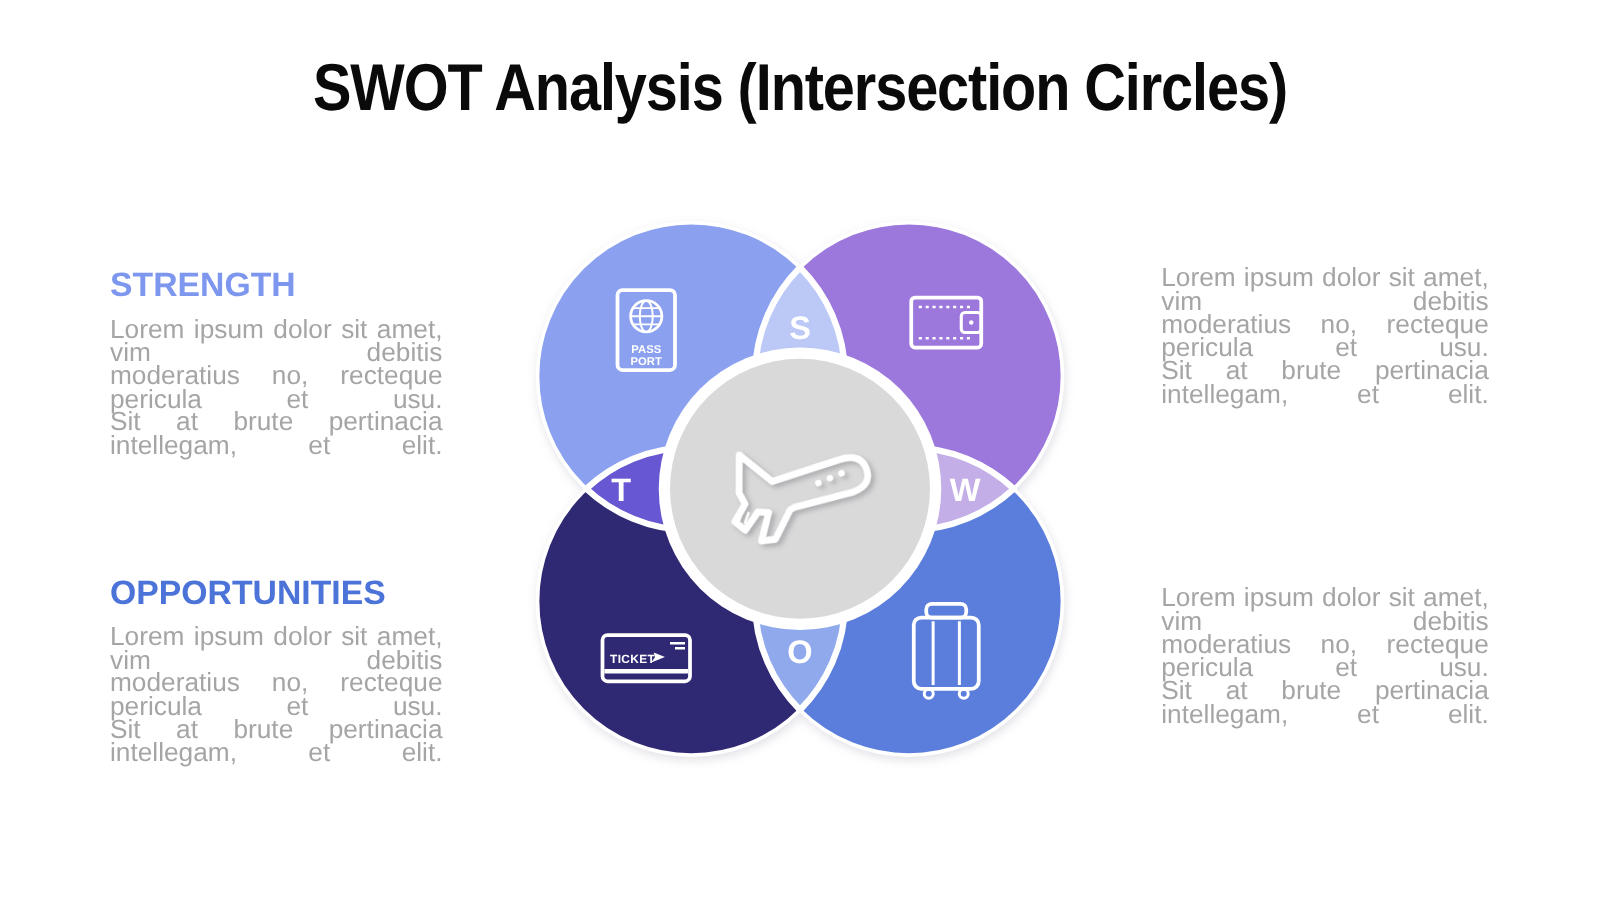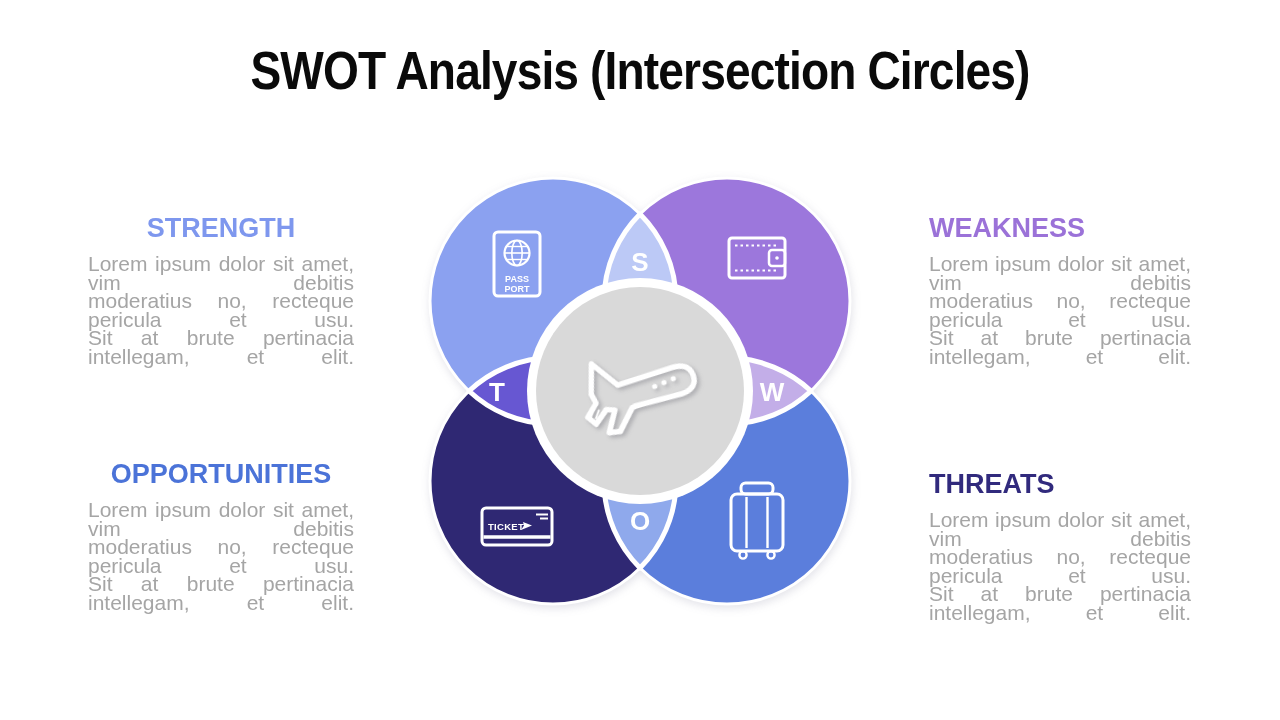--- a/index.html
+++ b/index.html
@@ -20,21 +20,21 @@
   .qblock h2{
     margin:0 0 13px 0;
     font-size:27px;line-height:1.05;font-weight:bold;
     letter-spacing:0;
   }
   .qblock .body-line{
     font-size:21px;line-height:18.5px;color:#a5a5a5;
     text-align:justify;text-align-last:justify;
     white-space:nowrap0;
   }
-  .qblock.align-right h2{text-align:center;}
+  .qblock.align-right h2{text-align:left;}
   .qblock.align-left  h2{text-align:left;}
   #q-strength{left:88px;top:214px;}
   #q-weakness{left:929px;top:214px;width:262px;}
   #q-opportunities{left:88px;top:460px;}
   #q-threats{left:929px;top:470px;width:262px;}
   .venn-svg{position:absolute;left:400px;top:160px;
     filter:drop-shadow(1px 3px 4px rgba(70,70,110,0.15));}
   .petal-letter{
     font-family:"Liberation Sans",sans-serif;
     font-size:26px;font-weight:bold;fill:#ffffff;
@@ -51,35 +51,33 @@
 <div class="slide-title">SWOT Analysis (Intersection Circles)</div>
 
 <div class="qblock align-right" id="q-strength">
   <h2 style="color: rgb(126, 151, 238);">STRENGTH</h2>
   <div class="body-line">Lorem ipsum dolor sit amet, vim debitis</div>
   <div class="body-line">moderatius no, recteque pericula et usu.</div>
   <div class="body-line">Sit at brute pertinacia intellegam, et elit.</div>
 </div>
 
 <div class="qblock align-left" id="q-weakness">
-  <h2 style="color: rgb(155, 114, 216);">WEAKNESS</h2>
   <div class="body-line">Lorem ipsum dolor sit amet, vim debitis</div>
   <div class="body-line">moderatius no, recteque pericula et usu.</div>
   <div class="body-line">Sit at brute pertinacia intellegam, et elit.</div>
 </div>
 
 <div class="qblock align-right" id="q-opportunities">
   <h2 style="color: rgb(75, 115, 216);">OPPORTUNITIES</h2>
   <div class="body-line">Lorem ipsum dolor sit amet, vim debitis</div>
   <div class="body-line">moderatius no, recteque pericula et usu.</div>
   <div class="body-line">Sit at brute pertinacia intellegam, et elit.</div>
 </div>
 
 <div class="qblock align-left" id="q-threats">
-  <h2 style="color: rgb(49, 42, 125);">THREATS</h2>
   <div class="body-line">Lorem ipsum dolor sit amet, vim debitis</div>
   <div class="body-line">moderatius no, recteque pericula et usu.</div>
   <div class="body-line">Sit at brute pertinacia intellegam, et elit.</div>
 </div>
 
 <svg class="venn-svg" width="480" height="465" viewBox="400 160 480 465">
 
   <circle cx="553" cy="301" r="123" stroke="#ffffff" stroke-width="3" fill="#8BA1F0"></circle>
   <circle cx="727" cy="301" r="123" stroke="#ffffff" stroke-width="3" fill="#9C77DC"></circle>
   <circle cx="553" cy="481" r="123" stroke="#ffffff" stroke-width="3" fill="#2F2873"></circle>

